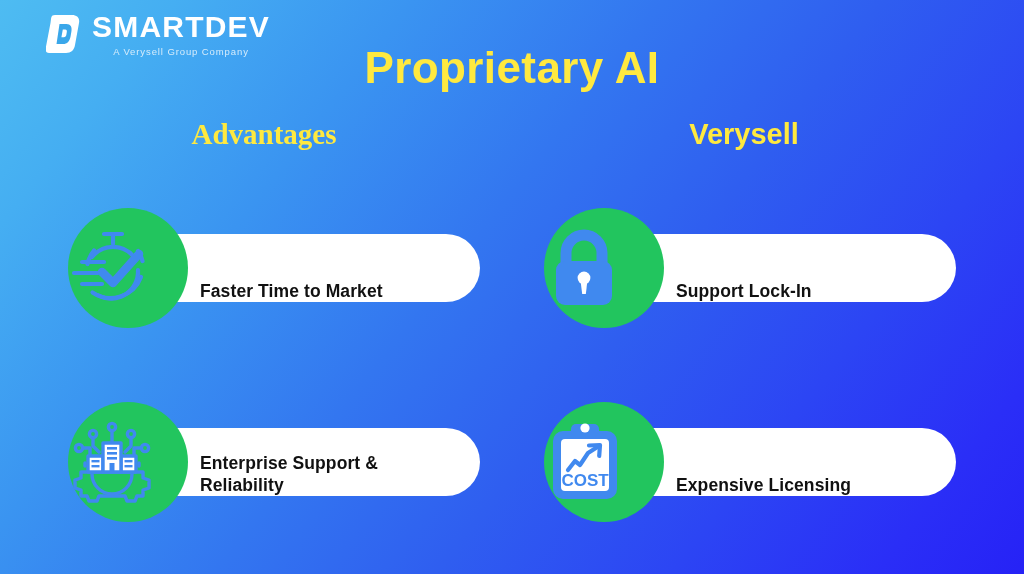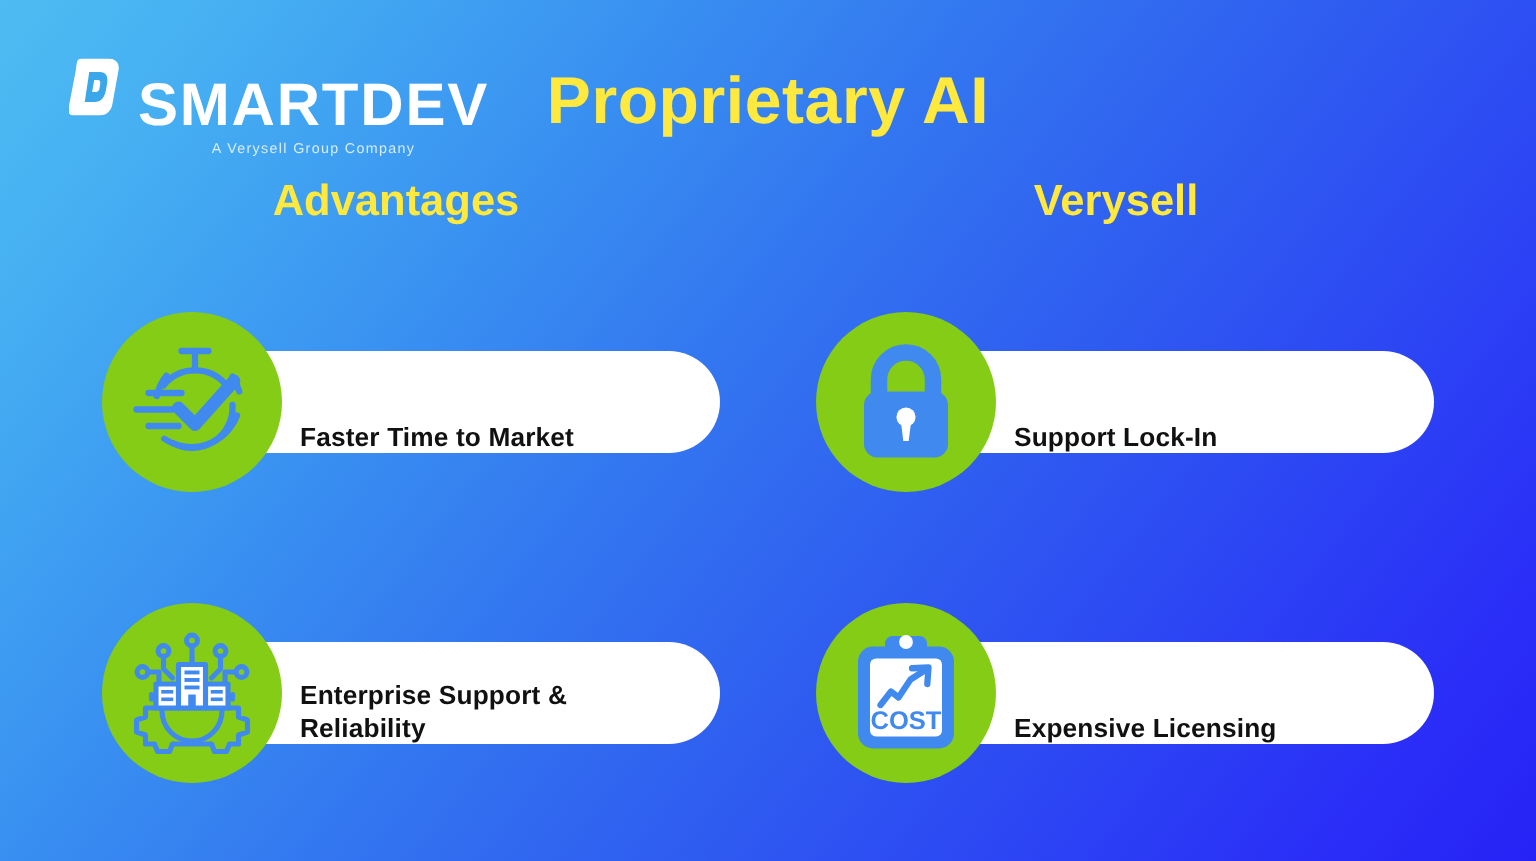--- a/index.html
+++ b/index.html
@@ -39,25 +39,24 @@
     display: block;
   }
   .logo-text-wrap {
     display: flex;
     flex-direction: column;
     align-items: center;
     line-height: 1;
   }
   .logo-word {
     color: #ffffff;
-    font-size: 40px;
+    font-size: 30px;
     font-weight: bold;
     letter-spacing: 1.2px;
     line-height: 1;
-    margin-top: 38px;
   }
   .logo-tag {
     color: #d6ecfb;
     font-size: 9.5px;
     letter-spacing: 0.9px;
     margin-top: 5px;
     white-space: nowrap;
   }
 
   
@@ -74,21 +73,21 @@
   }
 
   .col-heading {
     position: absolute;
     top: 118px;
     color: #ffe93f;
     font-size: 29px;
     font-weight: bold;
     text-align: center;
   }
-  .col-heading.left  { left: 64px;  width: 400px; }
+  .col-heading.left  { left: 64px;  width: 400px; font-family: Liberation Serif, serif; }
   .col-heading.right { left: 544px; width: 400px; }
 
   
   .card {
     position: absolute;
     height: 120px;
     width: 412px;
   }
   .card.c-r1l { left: 68px;  top: 208px; }
   .card.c-r1r { left: 544px; top: 208px; }
@@ -116,24 +115,23 @@
     letter-spacing: 0.1px;
   }
 
   .badge {
     position: absolute;
     left: 0;
     top: 0;
     width: 120px;
     height: 120px;
     border-radius: 50%;
-    background: #84cc16;
+    background: #22c55e;
     display: flex;
     align-items: center;
-    justify-content: center;
   }
   .badge svg { display: block; }
 </style>
 </head>
 <body>
 
 <div class="logo">
   <svg class="logo-mark" viewBox="0 0 34 38">
     <path d="M9 0 H26 C31 0 34 3 33 8 L29 30 C28.3 35 25 38 20 38 H3 C-1 38 -0.6 34.5 0.3 30 L4.5 8 C5.4 3 4.5 0 9 0 Z" fill="#ffffff"></path>
     <path d="M13.5 9 H20.5 C24.5 9 26.3 11.8 25.4 16.6 L24.6 21.2 C23.7 26.2 21.3 29 17 29 H10.5 Z" fill="#3aa7ea"></path>

